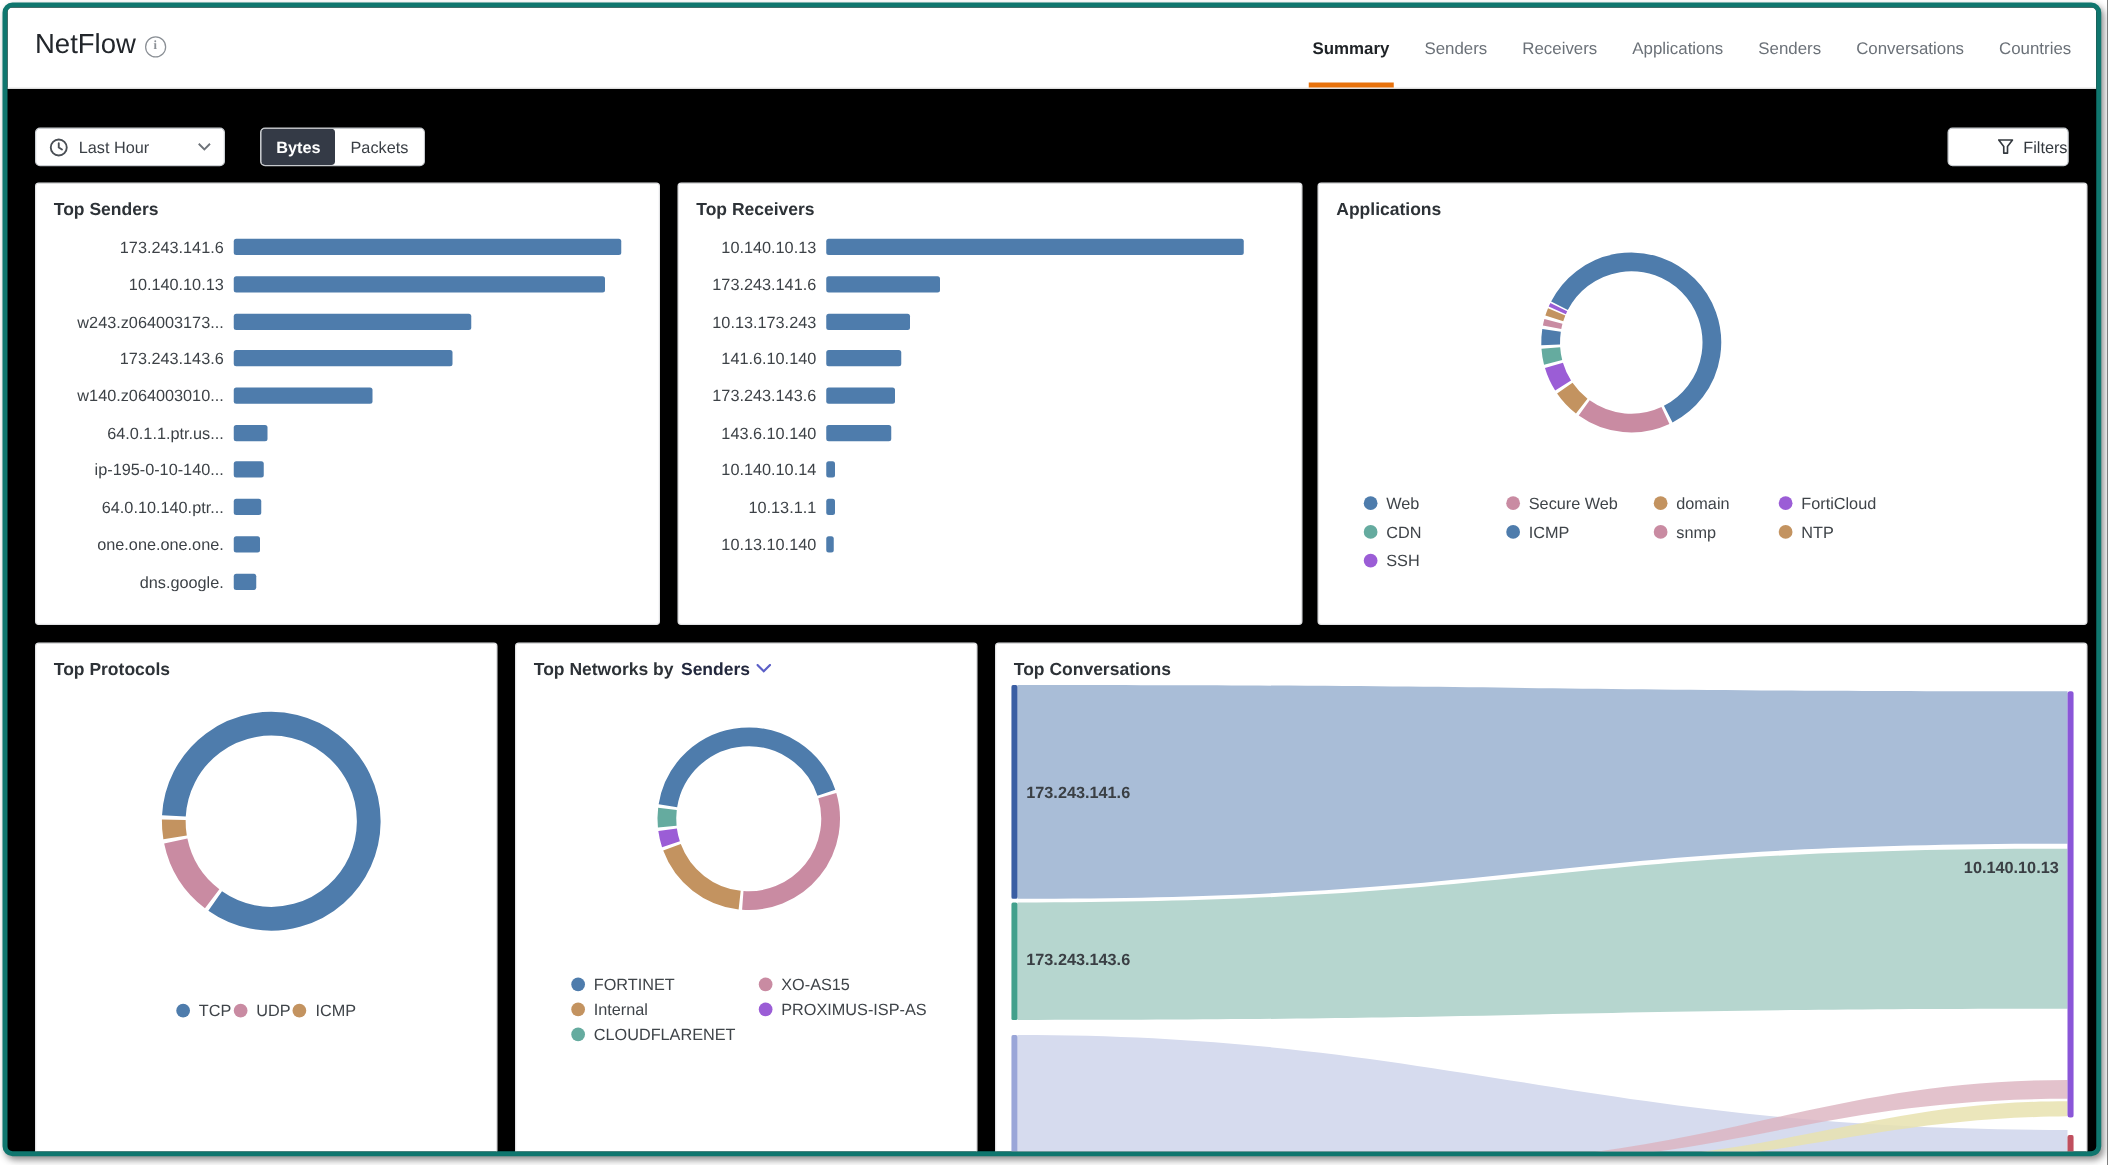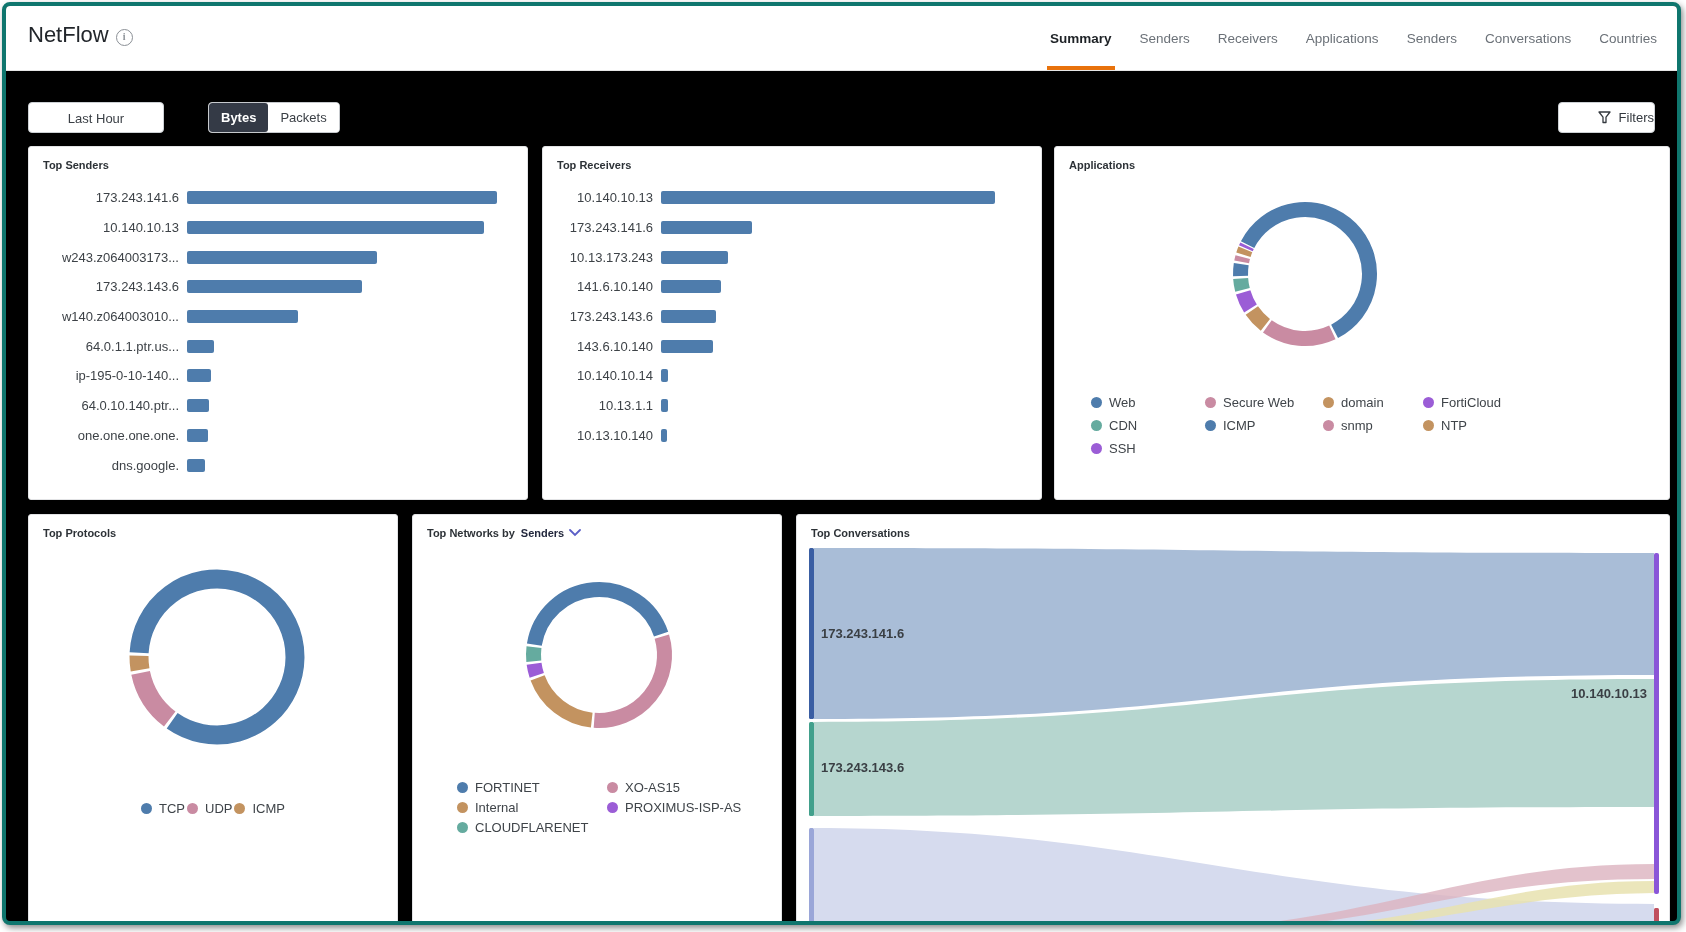--- a/index.html
+++ b/index.html
@@ -20,31 +20,31 @@
            align-items:stretch;gap:28px;}
   .tab{font-size:13.5px;color:#6b7178;display:flex;align-items:center;
        position:relative;cursor:pointer;white-space:nowrap;}
   .tab.active{color:#1e2226;font-weight:700;text-align:center;}
   .tab.active::after{content:"";position:absolute;left:-3px;right:-3px;bottom:0;
        height:4px;background:var(--orange);}
   
   .ctl{position:absolute;top:96px;height:31px;background:#fff;border:1px solid #ccd0d4;
        border-radius:4px;display:flex;align-items:center;box-sizing:border-box;
        font-size:13px;color:#3a3f45;}
-  .time-select{left:22px;width:136px;padding:0 10px;gap:8px;cursor:pointer;flex-direction:column;}
+  .time-select{left:22px;width:152px;padding:0 10px;gap:8px;cursor:pointer;}
   .time-select .grow{flex:1;}
   .unit-toggle{left:202px;overflow:hidden;padding:0;border-color:#c6c9cd;cursor:pointer;}
   .unit-opt{height:29px;display:flex;align-items:center;padding:0 12px;background:#fff;}
   .unit-opt.active{background:var(--dark);color:#fff;font-weight:700;border-radius:3px;}
   .filters-btn{right:22px;width:97px;justify-content:flex-end;gap:8px;cursor:pointer;
                color:#33383e;}
   
   .panel{position:absolute;background:#fff;border:1px solid #e2e3e5;border-radius:3px;
          box-sizing:border-box;overflow:hidden;}
-  .panel-title{position:absolute;left:14px;top:12px;font-size:11px;font-weight:700;
+  .panel-title{position:absolute;left:14px;top:12px;font-size:14px;font-weight:700;
                color:#2d3237;display:flex;align-items:center;gap:6px;white-space:nowrap;}
   #panel-senders{left:22px;top:140px;width:500px;height:354px;}
   #panel-receivers{left:536px;top:140px;width:500px;height:354px;}
   #panel-apps{left:1048px;top:140px;width:616px;height:354px;}
   #panel-protocols{left:22px;top:508px;width:370px;height:424px;}
   #panel-networks{left:406px;top:508px;width:370px;height:424px;}
   #panel-convos{left:790px;top:508px;width:874px;height:424px;}
   
   .bar-list{position:absolute;left:10px;right:0;top:36px;}
   .bar-row{display:flex;align-items:center;height:29.7px;}

